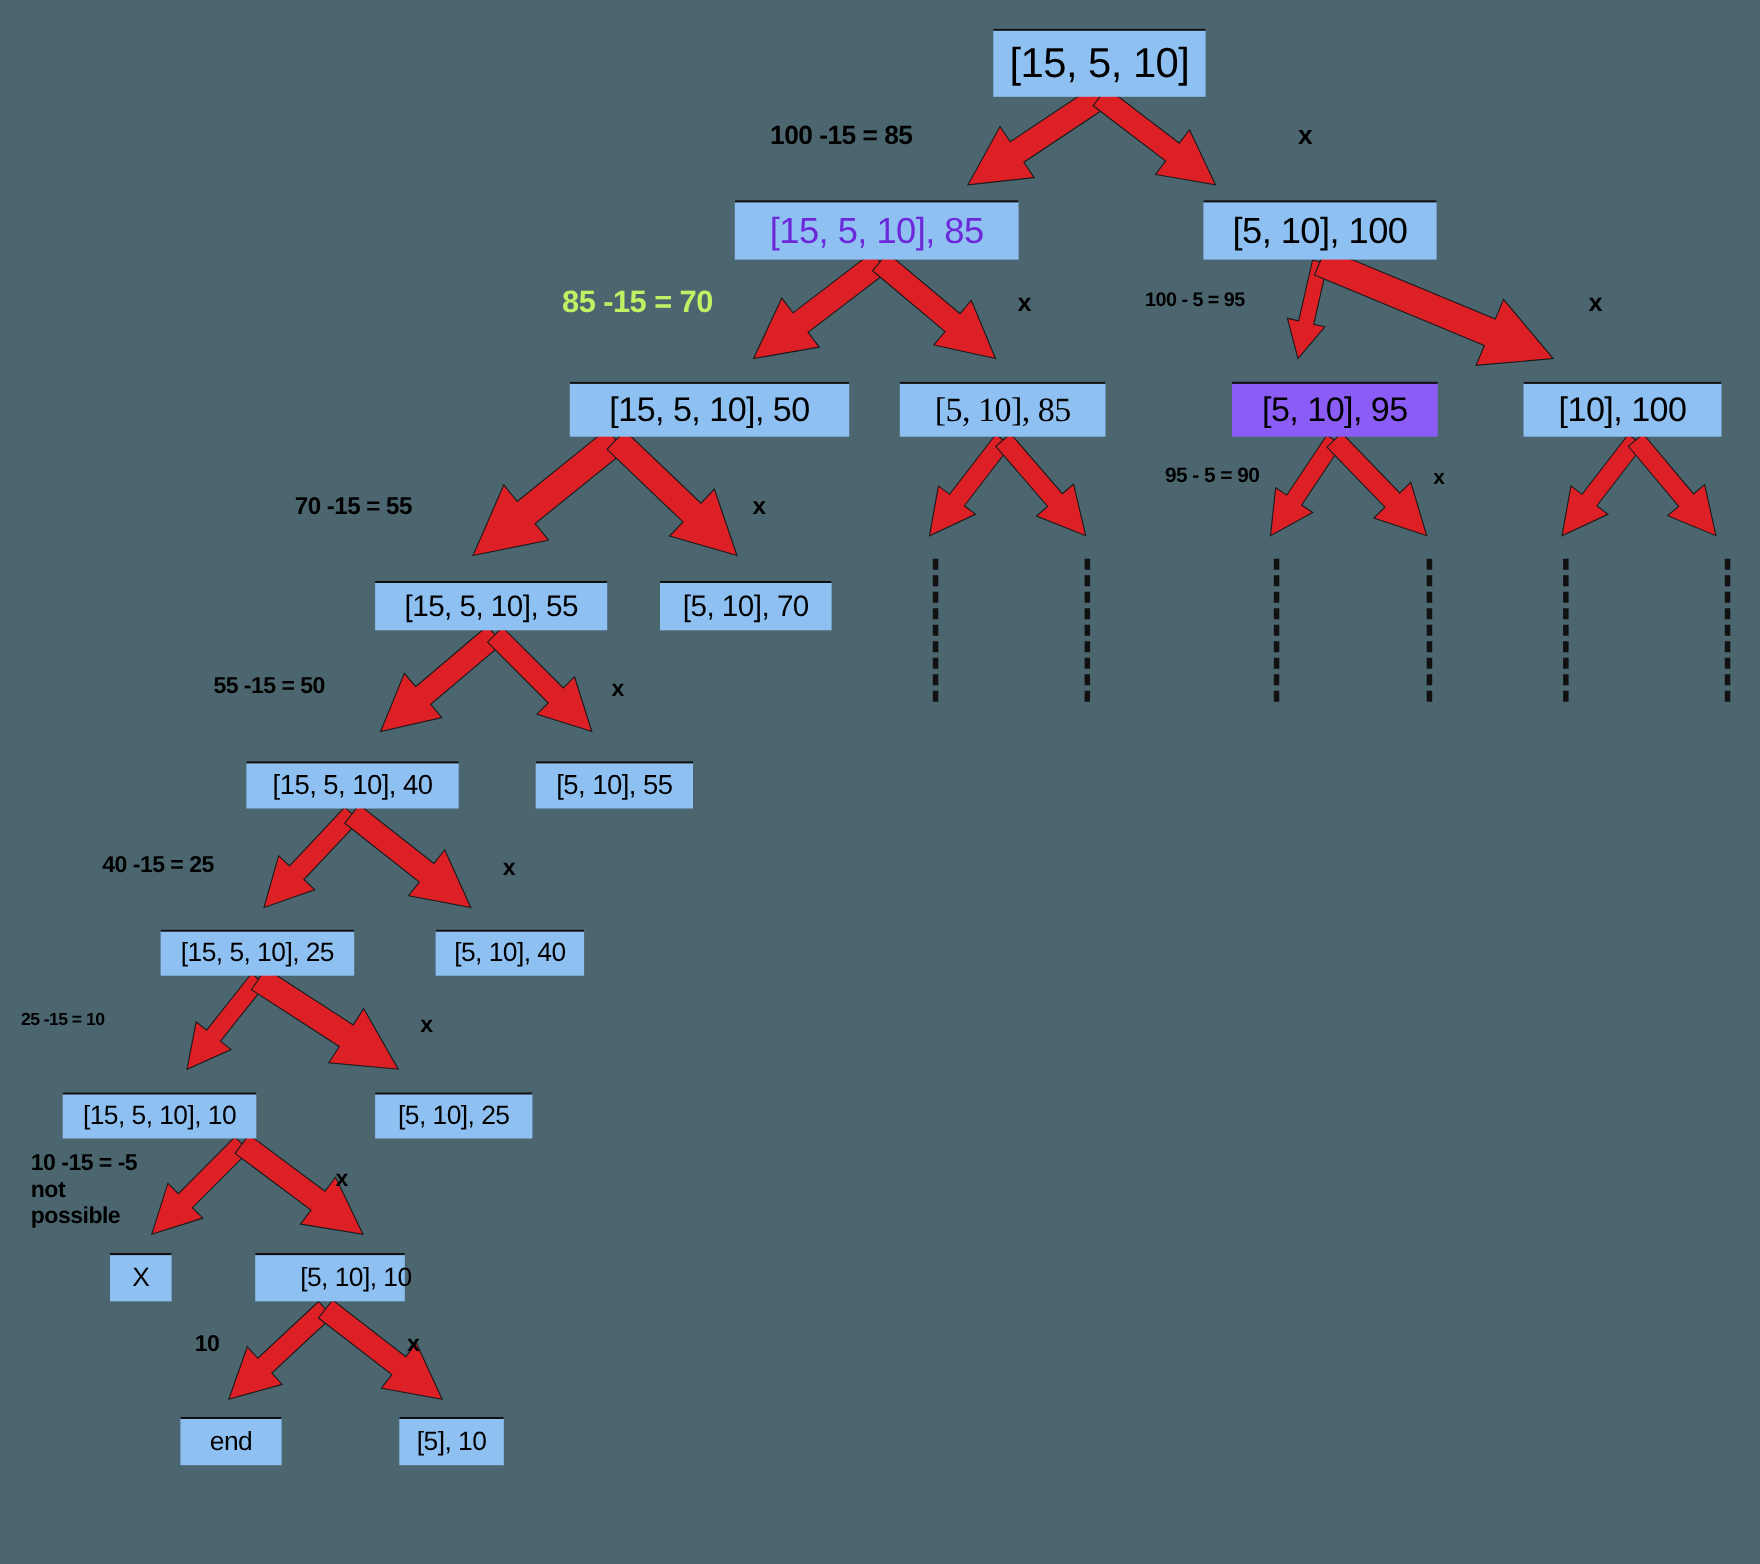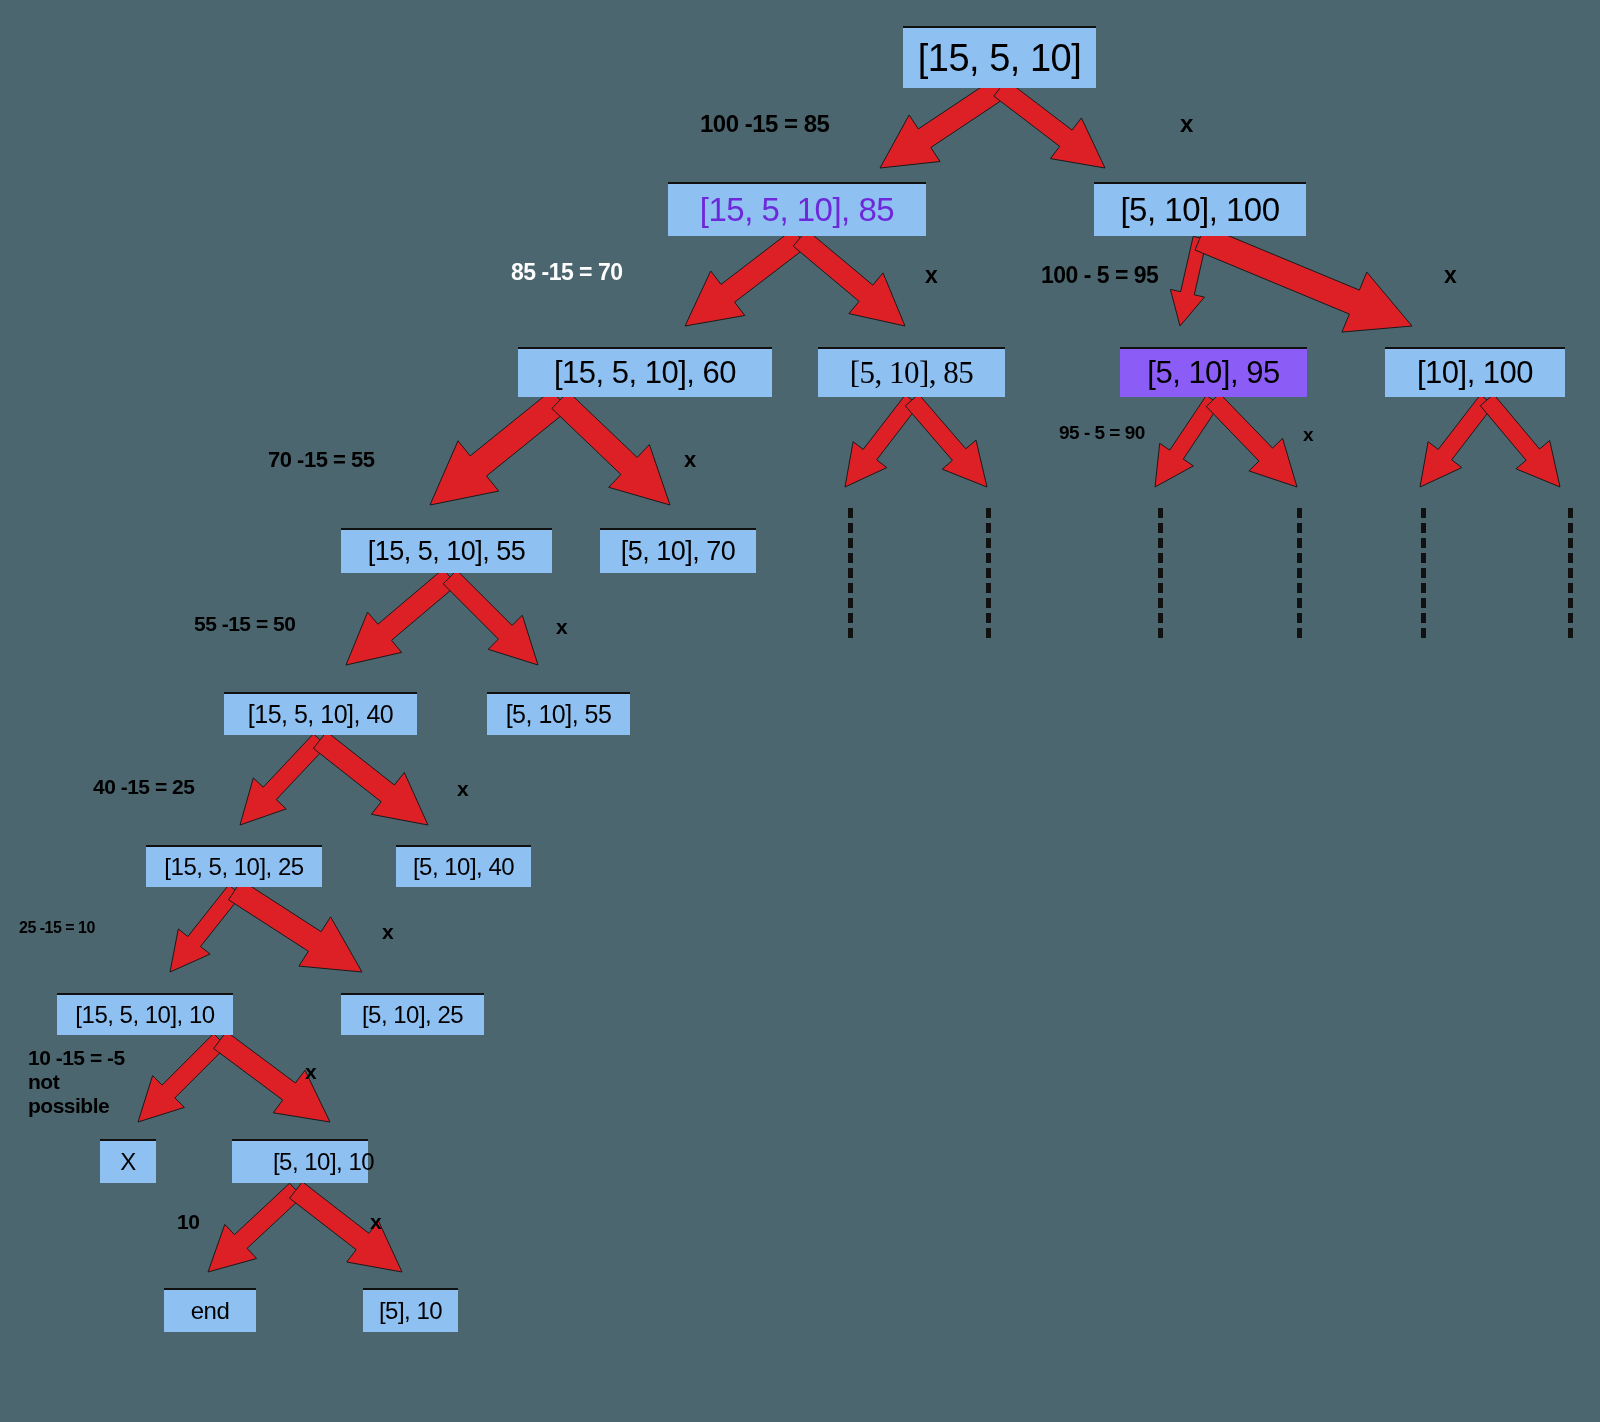--- a/index.html
+++ b/index.html
@@ -78,43 +78,43 @@
         <polygon points="213.6,1033.6 162.1,1085.1 152.6,1075.6 138.0,1122.0 184.4,1107.4 174.9,1097.9 226.4,1046.4" fill="#dd2026" stroke="#1a1a1a" stroke-width="1"></polygon>
         <polygon points="213.6,1048.5 282.7,1100.0 273.2,1112.8 330.0,1122.0 305.0,1070.2 295.4,1083.0 226.4,1031.5" fill="#dd2026" stroke="#1a1a1a" stroke-width="1"></polygon>
         <polygon points="289.6,1183.2 234.4,1234.7 224.8,1224.4 208.0,1272.0 256.6,1258.5 247.1,1248.3 302.4,1196.8" fill="#dd2026" stroke="#1a1a1a" stroke-width="1"></polygon>
         <polygon points="289.6,1198.2 356.2,1249.7 346.7,1262.0 402.0,1272.0 378.5,1221.0 368.9,1233.3 302.4,1181.8" fill="#dd2026" stroke="#1a1a1a" stroke-width="1"></polygon>
       </g>
   </svg>
   <div id="nodes-group">
       <div class="node" style="left: 903px; top: 26px; width: 193px; height: 62px; font-size: 38px; background: rgb(143, 192, 242); color: rgb(0, 0, 0);">[15, 5, 10]</div>
       <div class="node" style="left: 668px; top: 182px; width: 258px; height: 54px; font-size: 33px; background: rgb(143, 192, 242); color: #6d28d9;">[15, 5, 10], 85</div>
       <div class="node" style="left: 1094px; top: 182px; width: 212px; height: 54px; font-size: 33px; background: rgb(143, 192, 242); color: rgb(0, 0, 0);">[5, 10], 100</div>
-      <div class="node" style="left: 518px; top: 347px; width: 254px; height: 50px; font-size: 31px; background: rgb(143, 192, 242); color: rgb(0, 0, 0);">[15, 5, 10], 60</div>
+      <div class="node" style="left: 518px; top: 347px; width: 254px; height: 50px; font-size: 31px; background: rgb(143, 192, 242); color: rgb(0, 0, 0);">[15, 5, 10], 50</div>
       <div class="node" style="left: 818px; top: 347px; width: 187px; height: 50px; font-size: 31px; background: rgb(143, 192, 242); color: rgb(0, 0, 0); font-family: Liberation Serif, serif;">[5, 10], 85</div>
       <div class="node" style="left: 1120px; top: 347px; width: 187px; height: 50px; font-size: 31px; background: #8b5cf6; color: rgb(0, 0, 0);">[5, 10], 95</div>
       <div class="node" style="left: 1385px; top: 347px; width: 180px; height: 50px; font-size: 31px; background: rgb(143, 192, 242); color: rgb(0, 0, 0);">[10], 100</div>
       <div class="node" style="left: 341px; top: 528px; width: 211px; height: 45px; font-size: 27px; background: rgb(143, 192, 242); color: rgb(0, 0, 0);">[15, 5, 10], 55</div>
       <div class="node" style="left: 600px; top: 528px; width: 156px; height: 45px; font-size: 27px; background: rgb(143, 192, 242); color: rgb(0, 0, 0);">[5, 10], 70</div>
       <div class="node" style="left: 224px; top: 692px; width: 193px; height: 43px; font-size: 25px; background: rgb(143, 192, 242); color: rgb(0, 0, 0);">[15, 5, 10], 40</div>
       <div class="node" style="left: 487px; top: 692px; width: 143px; height: 43px; font-size: 25px; background: rgb(143, 192, 242); color: rgb(0, 0, 0);">[5, 10], 55</div>
       <div class="node" style="left: 146px; top: 845px; width: 176px; height: 42px; font-size: 24px; background: rgb(143, 192, 242); color: rgb(0, 0, 0);">[15, 5, 10], 25</div>
       <div class="node" style="left: 396px; top: 845px; width: 135px; height: 42px; font-size: 24px; background: rgb(143, 192, 242); color: rgb(0, 0, 0);">[5, 10], 40</div>
       <div class="node" style="left: 57px; top: 993px; width: 176px; height: 42px; font-size: 24px; background: rgb(143, 192, 242); color: rgb(0, 0, 0);">[15, 5, 10], 10</div>
       <div class="node" style="left: 341px; top: 993px; width: 143px; height: 42px; font-size: 24px; background: rgb(143, 192, 242); color: rgb(0, 0, 0);">[5, 10], 25</div>
       <div class="node" style="left: 100px; top: 1139px; width: 56px; height: 44px; font-size: 24px; background: rgb(143, 192, 242); color: rgb(0, 0, 0);">X</div>
       <div class="node" style="left: 232px; top: 1139px; width: 136px; height: 44px; font-size: 24px; background: rgb(143, 192, 242); color: rgb(0, 0, 0); padding-left: 47px;">[5, 10], 10</div>
       <div class="node" style="left: 164px; top: 1288px; width: 92px; height: 44px; font-size: 24px; background: rgb(143, 192, 242); color: rgb(0, 0, 0);">end</div>
       <div class="node" style="left: 363px; top: 1288px; width: 95px; height: 44px; font-size: 24px; background: rgb(143, 192, 242); color: rgb(0, 0, 0);">[5], 10</div>
     </div>
   <div id="labels-group">
       <div class="edge-label" style="left: 700px; top: 110px; font-size: 24px; color: rgb(0, 0, 0);">100 -15 = 85</div>
       <div class="edge-label" style="left: 1180px; top: 110px; font-size: 24px; color: rgb(0, 0, 0);">x</div>
-      <div class="edge-label" style="left: 511px; top: 259px; font-size: 23px; color: #ffffff;">85 -15 = 70</div>
+      <div class="edge-label" style="left: 511px; top: 259px; font-size: 28px; color: #bef264;">85 -15 = 70</div>
       <div class="edge-label" style="left: 925px; top: 262px; font-size: 23px; color: rgb(0, 0, 0);">x</div>
-      <div class="edge-label" style="left: 1041px; top: 262px; font-size: 23px; color: rgb(0, 0, 0);">100 - 5 = 95</div>
+      <div class="edge-label" style="left: 1041px; top: 262px; font-size: 18px; color: rgb(0, 0, 0);">100 - 5 = 95</div>
       <div class="edge-label" style="left: 1444px; top: 262px; font-size: 23px; color: rgb(0, 0, 0);">x</div>
       <div class="edge-label" style="left: 268px; top: 447px; font-size: 22px; color: rgb(0, 0, 0);">70 -15 = 55</div>
       <div class="edge-label" style="left: 684px; top: 447px; font-size: 22px; color: rgb(0, 0, 0);">x</div>
       <div class="edge-label" style="left: 1059px; top: 422px; font-size: 19px; color: rgb(0, 0, 0);">95 - 5 = 90</div>
       <div class="edge-label" style="left: 1303px; top: 424px; font-size: 19px; color: rgb(0, 0, 0);">x</div>
       <div class="edge-label" style="left: 194px; top: 612px; font-size: 21px; color: rgb(0, 0, 0);">55 -15 = 50</div>
       <div class="edge-label" style="left: 556px; top: 615px; font-size: 21px; color: rgb(0, 0, 0);">x</div>
       <div class="edge-label" style="left: 93px; top: 775px; font-size: 21px; color: rgb(0, 0, 0);">40 -15 = 25</div>
       <div class="edge-label" style="left: 457px; top: 777px; font-size: 21px; color: rgb(0, 0, 0);">x</div>
       <div class="edge-label" style="left: 19px; top: 919px; font-size: 16px; color: rgb(0, 0, 0);">25 -15 = 10</div>

